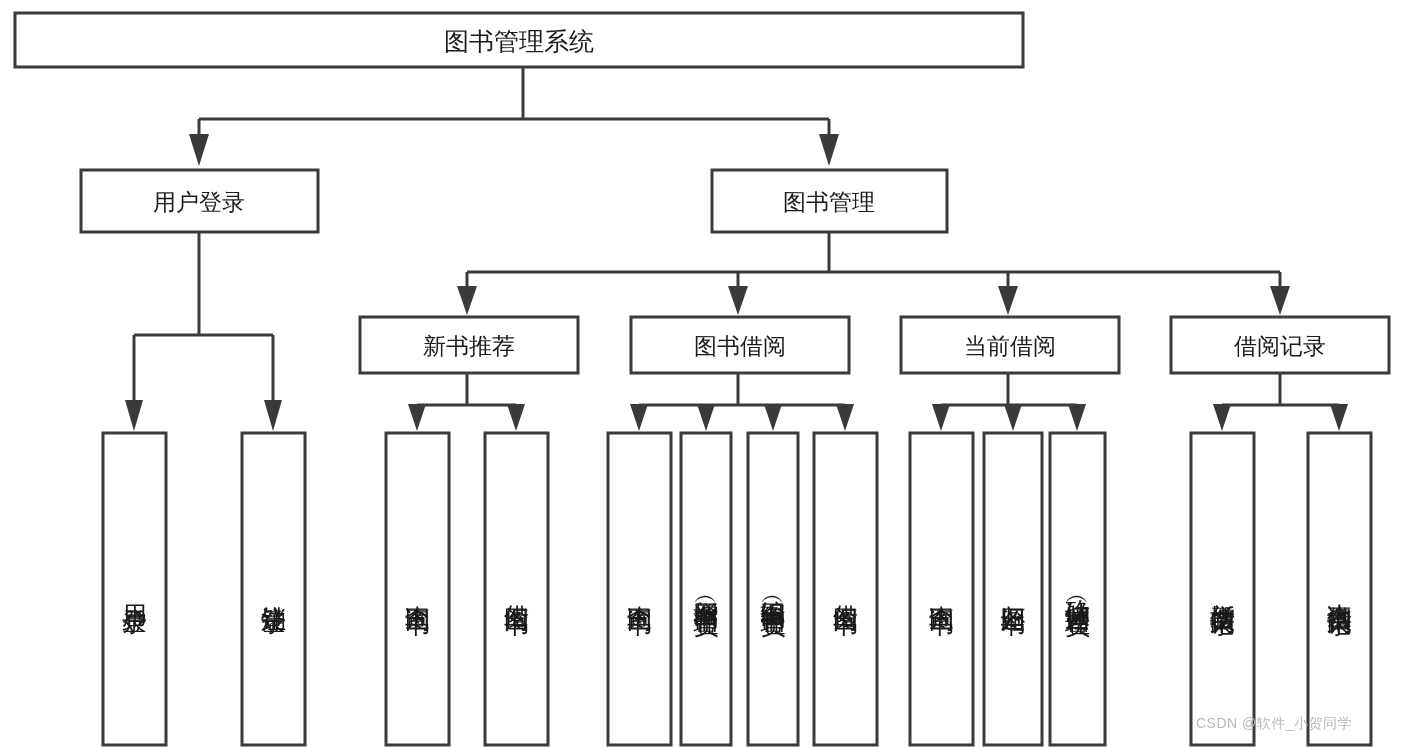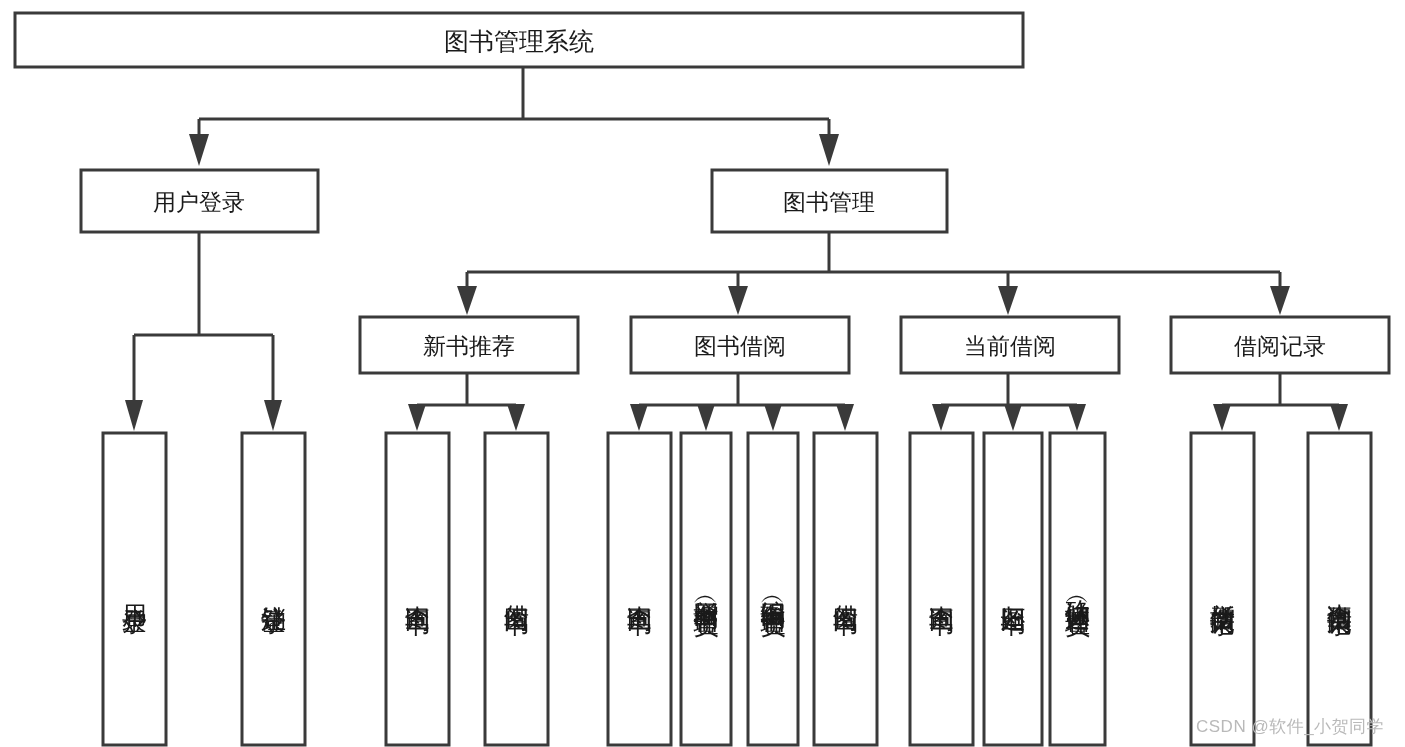--- a/index.html
+++ b/index.html
@@ -66,21 +66,21 @@
     align-items: center;
     justify-content: center;
     text-align: center;
     white-space: nowrap;
     pointer-events: none;
     user-select: none;
   }
   .watermark {
     position: absolute;
     font-family: "Liberation Sans", "DejaVu Sans", sans-serif;
-    font-size: 17px;
+    font-size: 14px;
     color: #b9b9b9;
     white-space: nowrap;
     letter-spacing: 0.5px;
     text-align: right;
   }
 </style>
 </head>
 <body>
 
 <div id="diagram-root">

